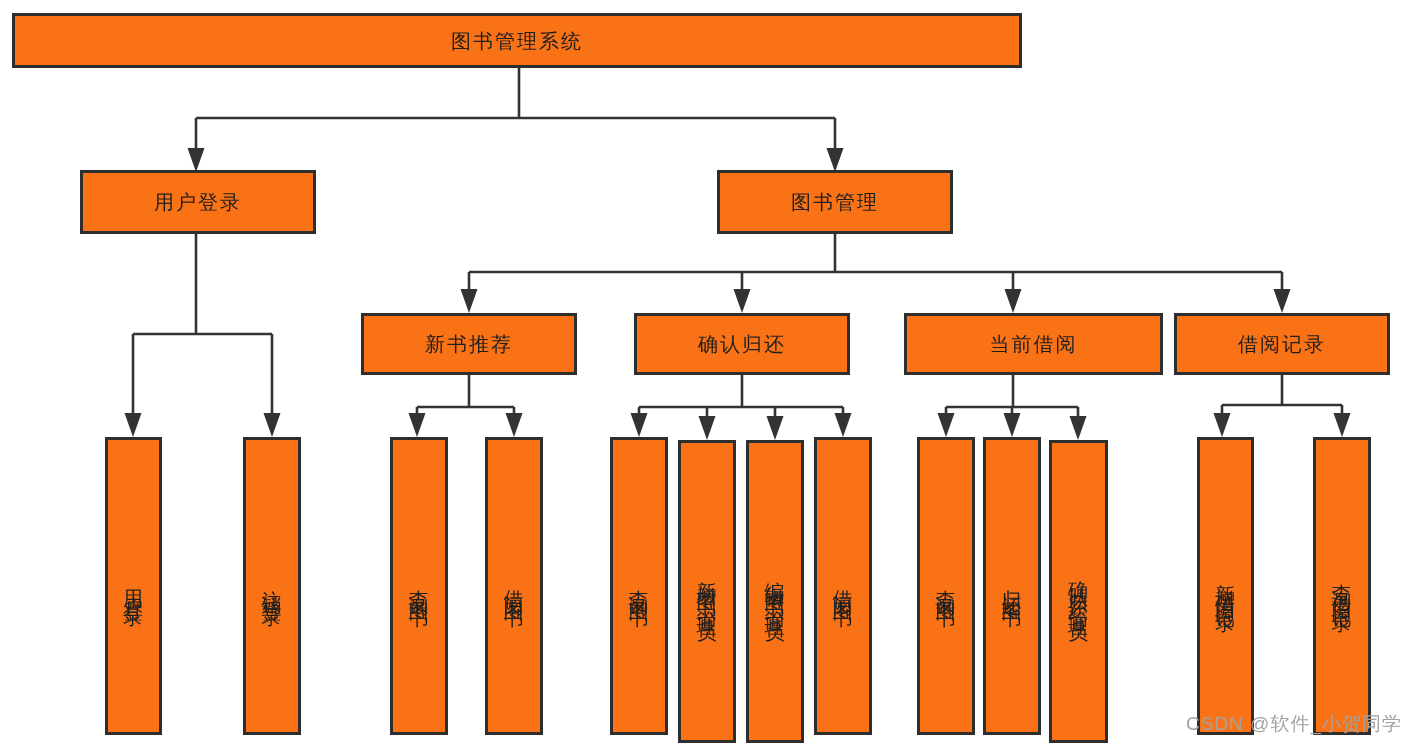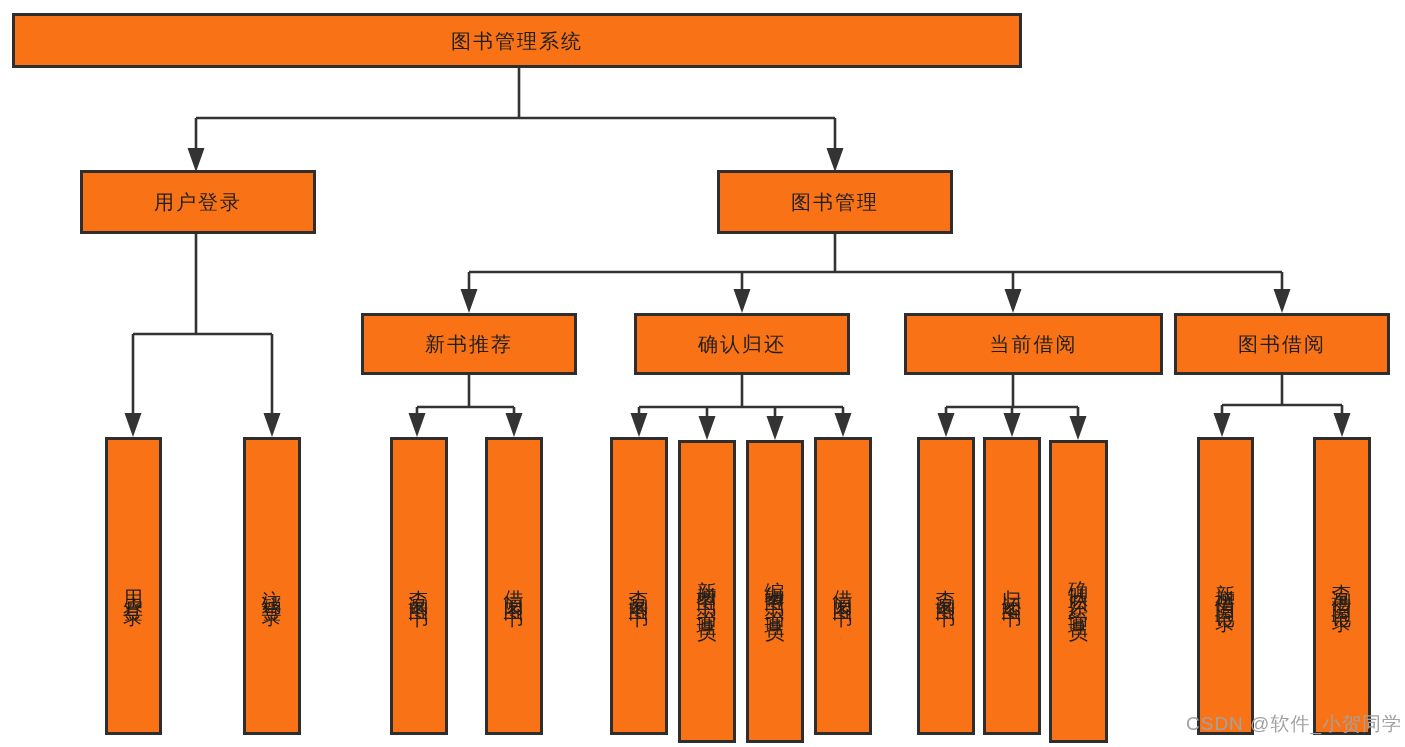--- a/index.html
+++ b/index.html
@@ -117,21 +117,21 @@
     </svg>
 
   <div class="box h" style="left:12px; top:13px; width:1010px; height:55px;">图书管理系统</div>
 
   <div class="box h" style="left:80px; top:170px; width:236px; height:64px;">用户登录</div>
   <div class="box h" style="left:717px; top:170px; width:236px; height:64px;text-align:center;">图书管理</div>
 
   <div class="box h" style="left:361px; top:313px; width:216px; height:62px;text-align:center;">新书推荐</div>
   <div class="box h" style="left:634px; top:313px; width:216px; height:62px;">确认归还</div>
   <div class="box h" style="left:904px; top:313px; width:259px; height:62px;">当前借阅</div>
-  <div class="box h" style="left:1174px; top:313px; width:216px; height:62px;">图书借阅</div>
+  <div class="box h" style="left:1174px; top:313px; width:216px; height:62px;">借阅记录</div>
 
   <div class="box v" style="left:105px; top:437px; width:57px; height:298px;">
     <span class="vt">用户登录</span>
   </div>
   <div class="box v" style="left:243px; top:437px; width:58px; height:298px;">
     <span class="vt">注销登录</span>
   </div>
 
   <div class="box v" style="left:390px; top:437px; width:58px; height:298px;">
     <span class="vt">查询图书</span>

